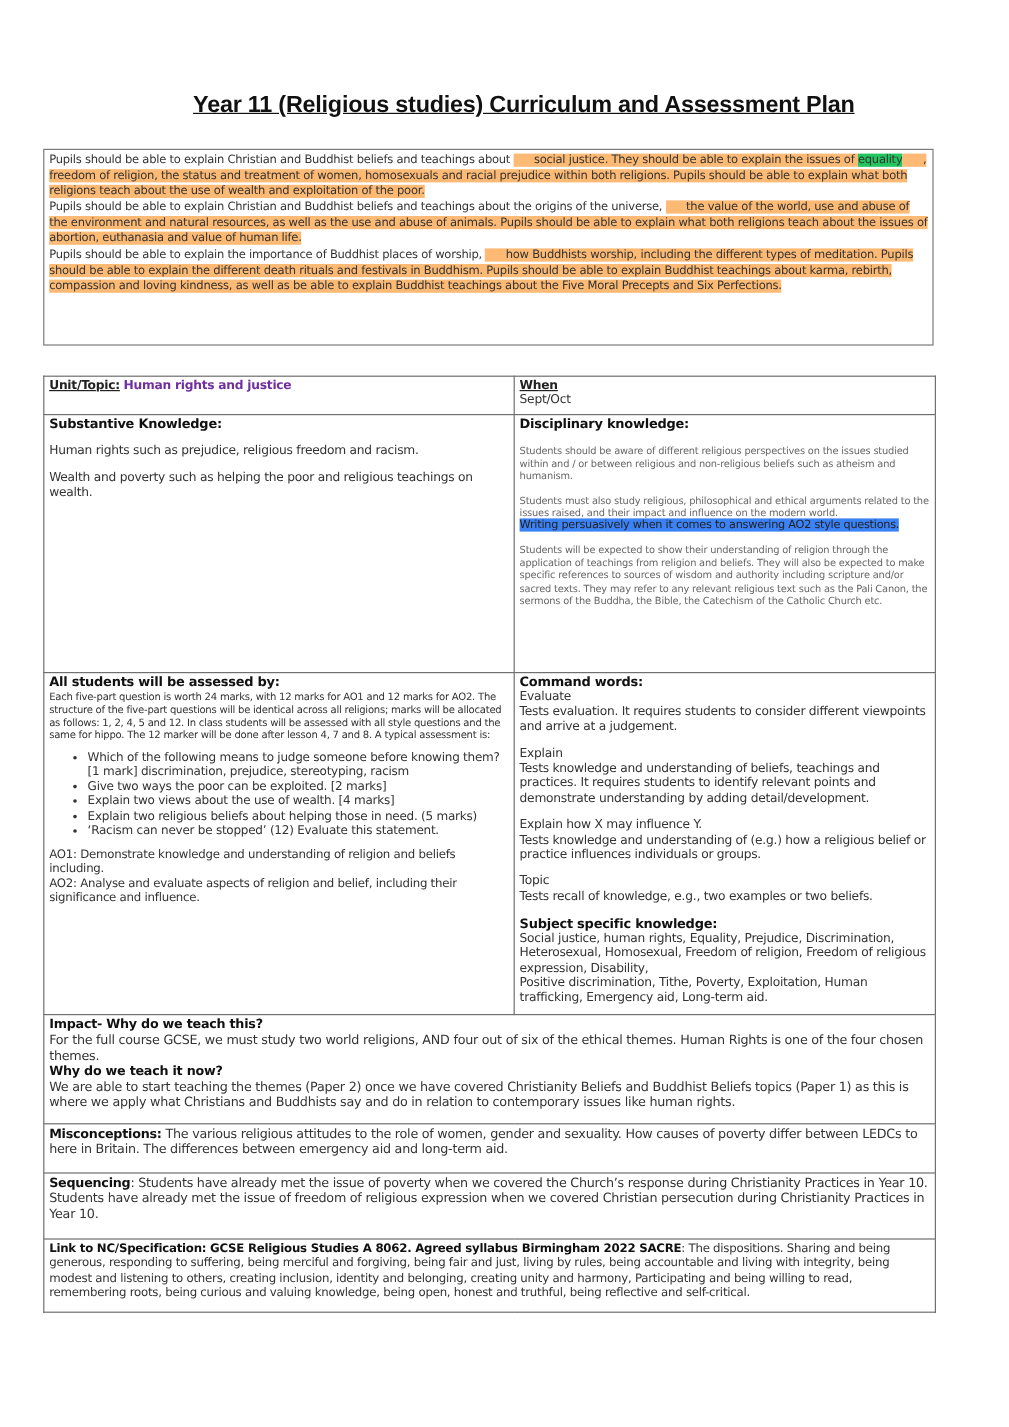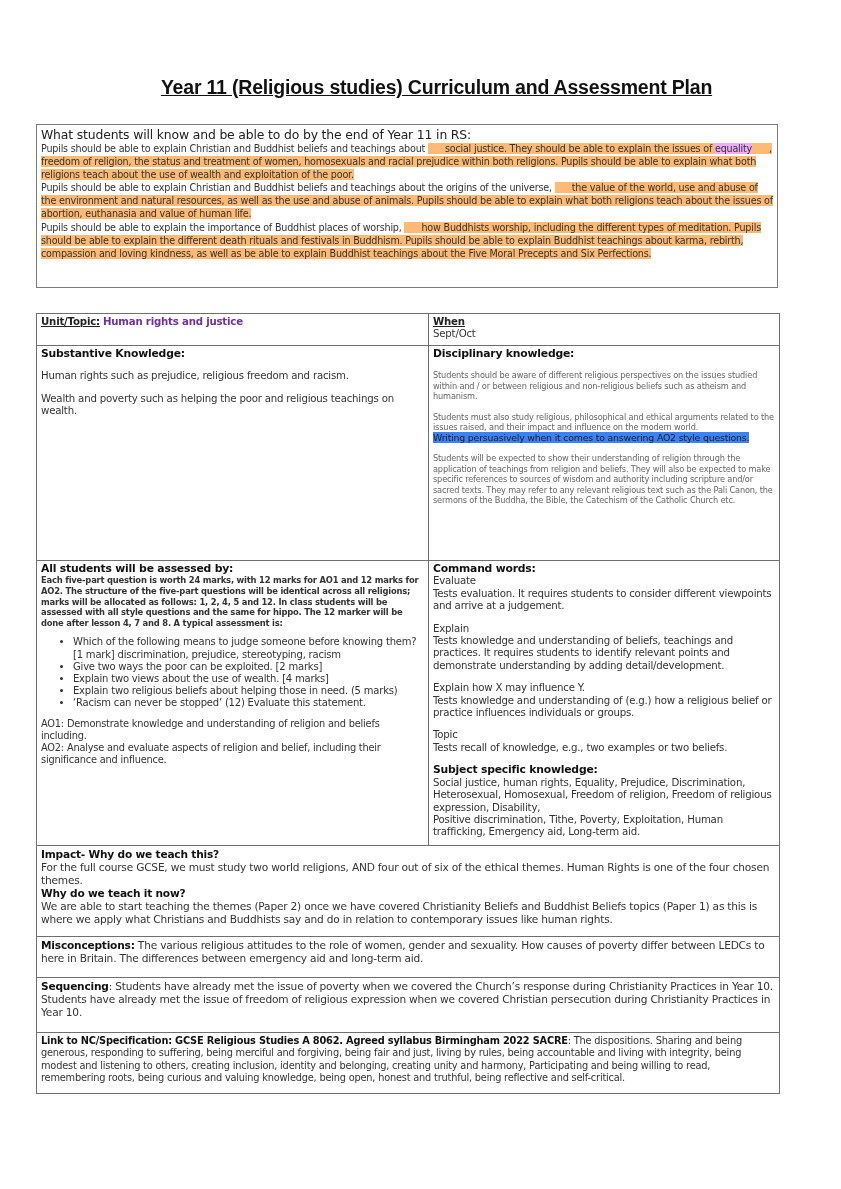--- a/index.html
+++ b/index.html
@@ -12,48 +12,47 @@
     font-family: "Liberation Sans", sans-serif; font-weight: bold; font-size: 19.5px;
     text-decoration: underline; color: #111; letter-spacing: -0.2px;
   }
   .outcomes {
     position: absolute; left: 36px; top: 124px; width: 742px; height: 164px;
     border: 1px solid #7a7a7a; padding: 2px 4px; box-sizing: border-box;
   }
   .outcomes .head { font-size: 12.4px; color: #222; line-height: 15px; letter-spacing: -0.15px; }
   .outcomes p { margin: 0; font-size: 9.6px; line-height: 13.1px; letter-spacing: -0.2px; color: #333; }
   .hl { background: #fdba74; padding-left: 17px; }
-  .hl-green { background: #f0abfc; }
+  .hl-green { background: #22c55e; }
   .hl-cyan { background: #3b82f6; }
 
   table.plan {
     position: absolute; left: 36px; top: 313px; width: 743px;
     border-collapse: collapse; table-layout: fixed;
   }
   table.plan td {
     border: 1px solid #6f6f6f; vertical-align: top; padding: 2px 4px;
     font-size: 10.2px; line-height: 12.4px; color: #333; letter-spacing: -0.2px;
   }
   .lbl-u { font-weight: bold; text-decoration: underline; color: #222; }
   .topic { font-weight: bold; color: #7030a0; }
   .bold { font-weight: bold; color: #111; }
   .h-bold { font-weight: bold; font-size: 10.8px; color: #111; }
   .small-grey { font-size: 8.2px; line-height: 10.4px; color: #666; letter-spacing: -0.15px; }
-  .small { font-size: 8.4px; line-height: 10.6px; color: #333; letter-spacing: -0.2px; font-weight: bold; }
+  .small { font-size: 8.4px; line-height: 10.6px; color: #333; letter-spacing: -0.2px; }
   .gap { height: 10px; }
   ul.assess { margin: 8px 0 8px 0; padding-left: 32px; }
   ul.assess li { font-size: 10px; line-height: 12.2px; margin: 0; }
 </style>
 </head>
 <body>
 
 <div class="title">Year 11 (Religious studies) Curriculum and Assessment Plan</div>
 
 <div class="outcomes">
-  <div class="head">What students will know and be able to do by the end of Year 11 in RS:</div>
   <p><span>Pupils should be able to explain Christian and Buddhist beliefs and teachings about </span><span class="hl">social justice. They should be able to explain the issues of </span><span class="hl-green">equality</span><span class="hl">, freedom of religion, the status and treatment of women, homosexuals and racial prejudice within both religions. Pupils should be able to explain what both religions teach about the use of wealth and exploitation of the poor.</span></p>
   <p><span>Pupils should be able to explain Christian and Buddhist beliefs and teachings about the origins of the universe, </span><span class="hl">the value of the world, use and abuse of the environment and natural resources, as well as the use and abuse of animals. Pupils should be able to explain what both religions teach about the issues of abortion, euthanasia and value of human life.</span></p>
   <p><span>Pupils should be able to explain the importance of Buddhist places of worship, </span><span class="hl">how Buddhists worship, including the different types of meditation. Pupils should be able to explain the different death rituals and festivals in Buddhism. Pupils should be able to explain Buddhist teachings about karma, rebirth, compassion and loving kindness, as well as be able to explain Buddhist teachings about the Five Moral Precepts and Six Perfections.</span></p>
 </div>
 
 <table class="plan">
   <colgroup>
       <col style="width:392px">
       <col style="width:351px">
     </colgroup>

